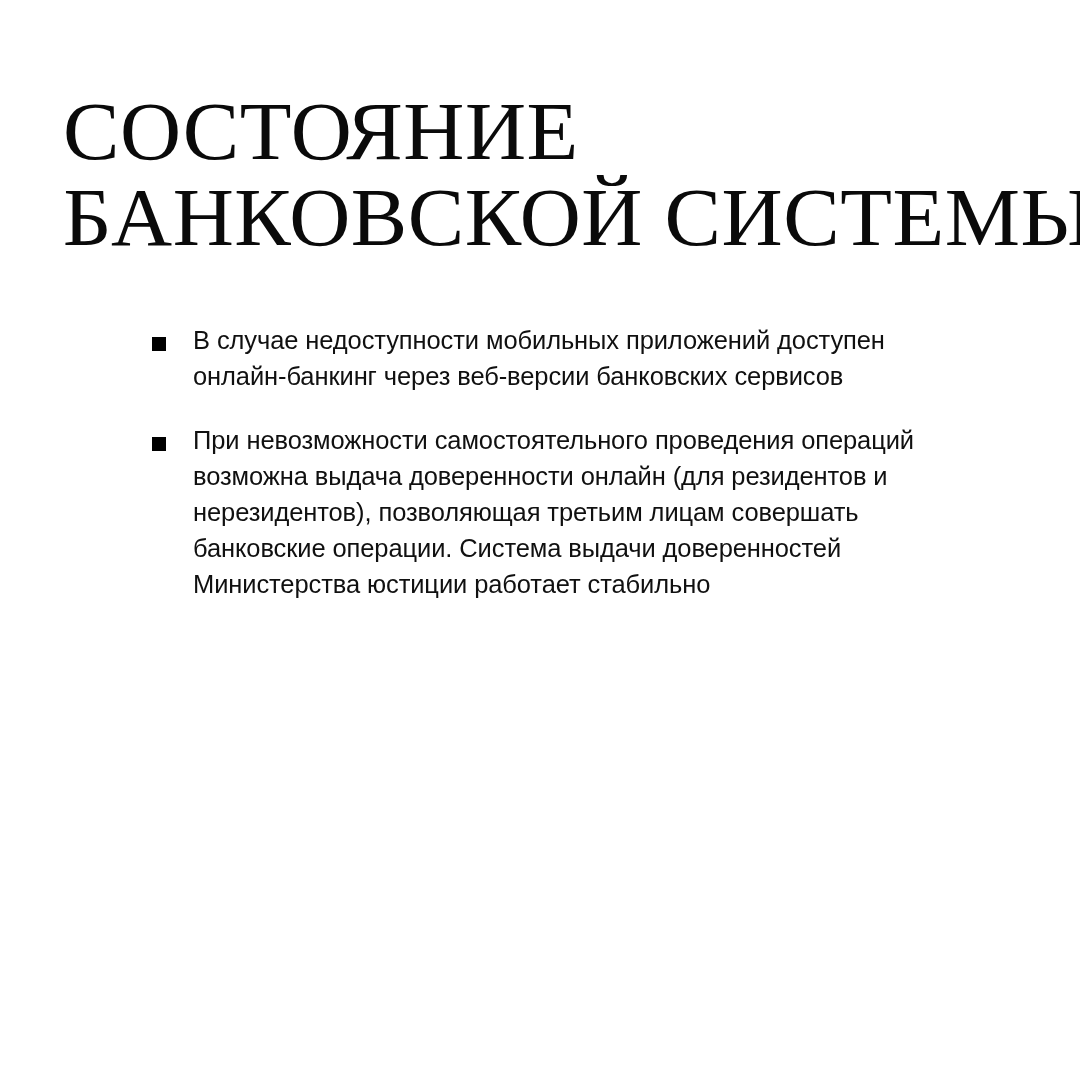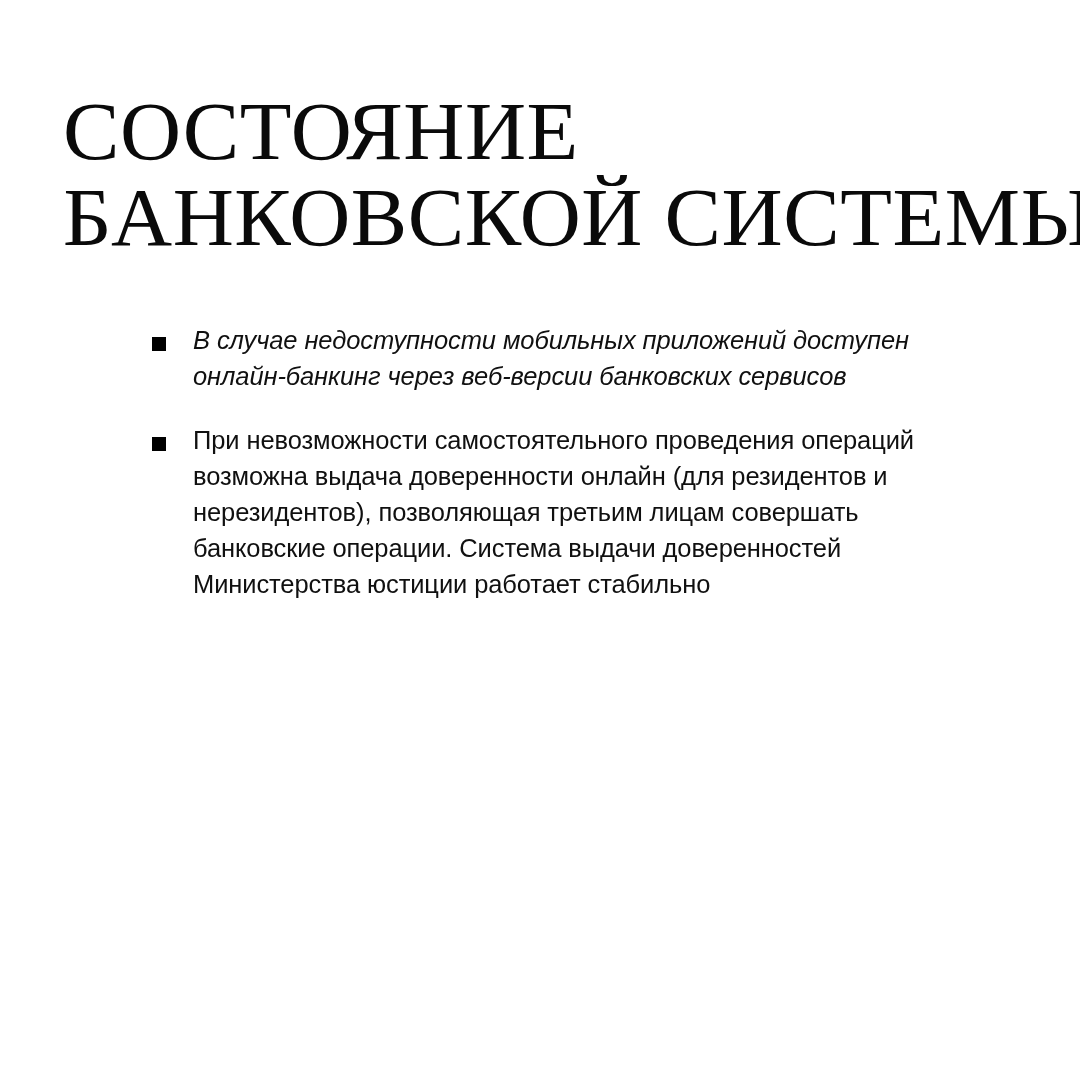--- a/index.html
+++ b/index.html
@@ -54,21 +54,20 @@
 
   .bullet-item {
     position: relative;
     display: block;
     padding-left: 41px;
     margin-bottom: 34px;
   }
 
   .bullet-item.tight {
     margin-bottom: 28px;
-    font-style: italic;
   }
 
   .bullet-marker {
     position: absolute;
     left: 0;
     top: 15px;
     width: 14px;
     height: 14px;
     background: #000000;
   }

